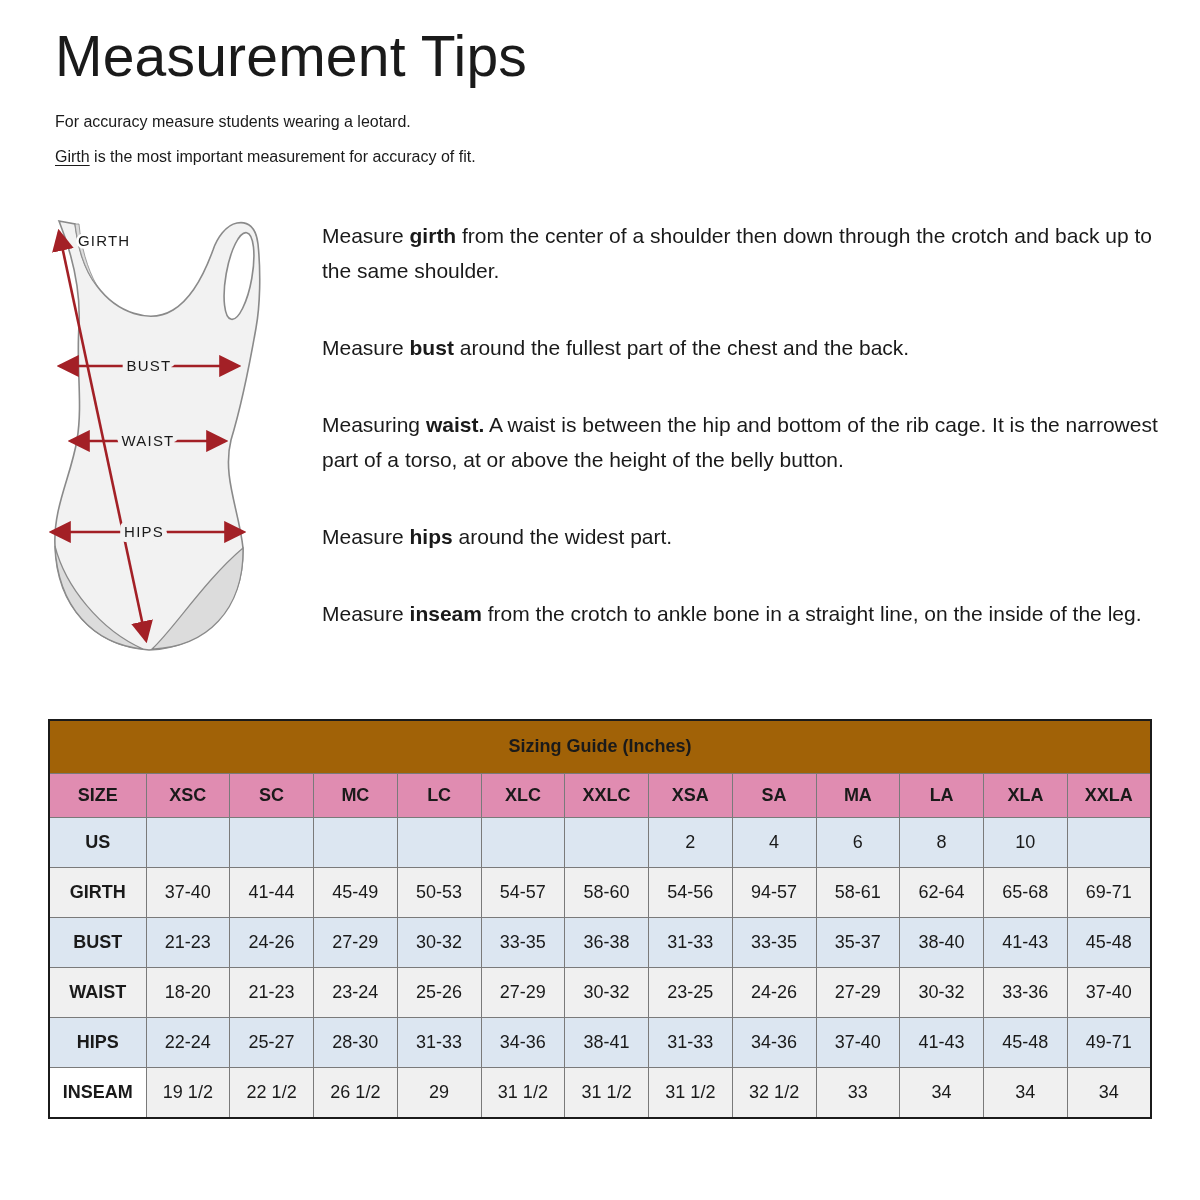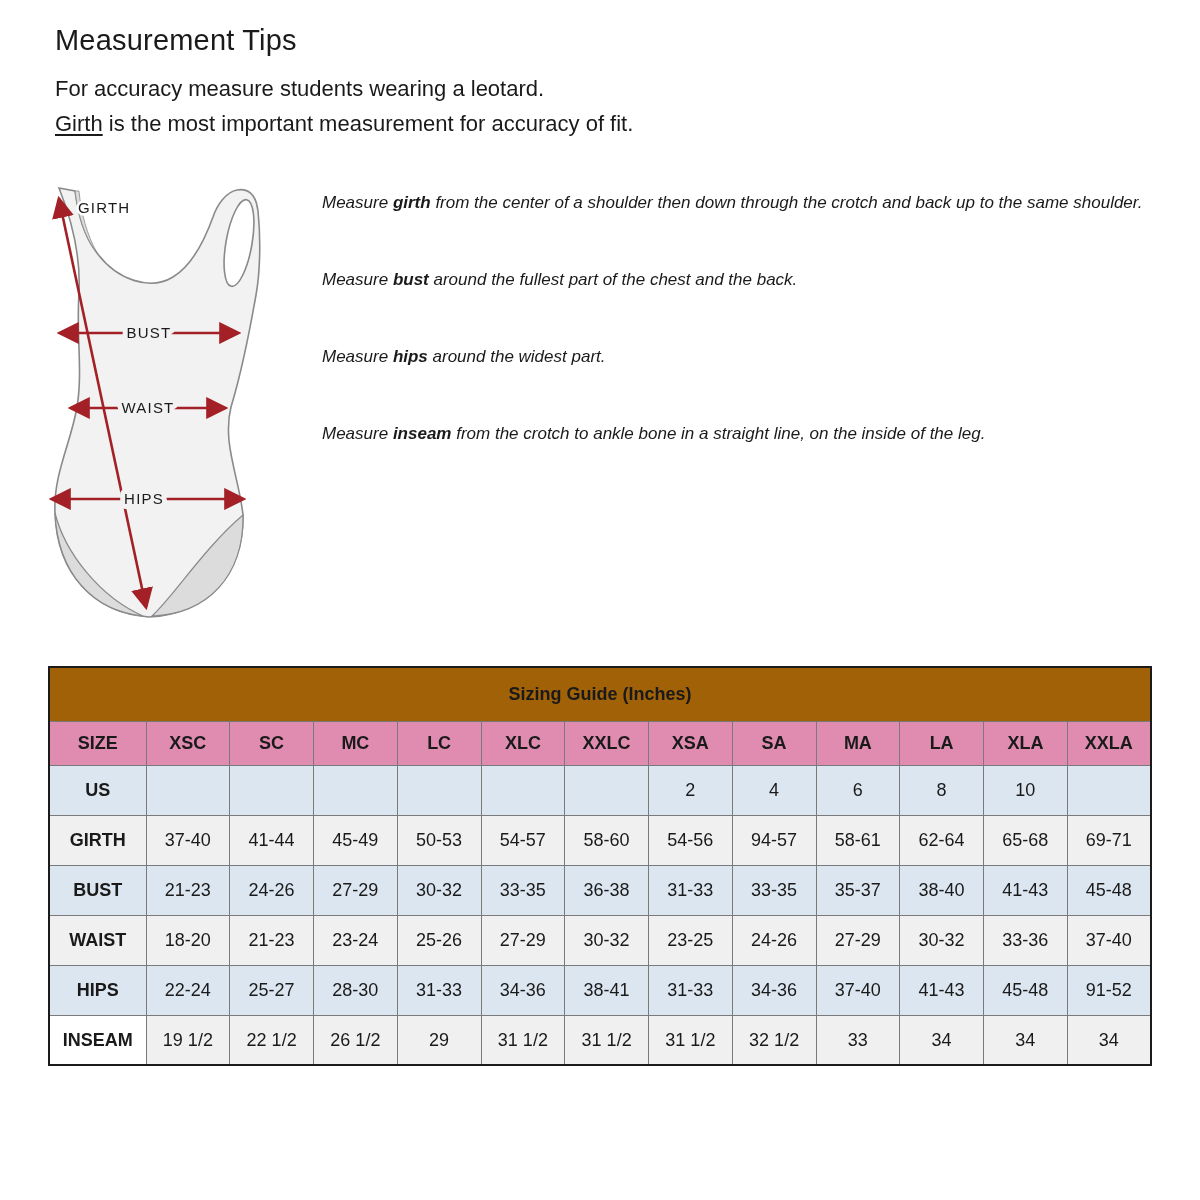--- a/index.html
+++ b/index.html
@@ -8,32 +8,32 @@
     width: 1200px; height: 1200px;
     font-family: "Liberation Sans", sans-serif;
     color: #1a1a1a;
     overflow: hidden;
   }
   .page { width: 1200px; height: 1200px; position: relative; padding-top: 24px; }
 
   
   h1.title {
     margin-left: 55px;
-    font-size: 29px; font-weight: 400; line-height: 1.15;
+    font-size: 57px; font-weight: 400; line-height: 1.15;
     letter-spacing: 0.2px;
   }
-  .intro { margin: 14px 0 16px 55px; font-size: 22px; line-height: 35px; }
+  .intro { margin: 14px 0 16px 55px; font-size: 16px; line-height: 35px; }
   .intro p { margin: 0; }
   .uline { text-decoration: underline; text-underline-offset: 3px; }
 
   
   .content { display: flex; margin-top: 44px; }
   .diagram { margin-left: 45px; width: 220px; height: 435px; flex: 0 0 auto; }
   .tips { margin-left: 57px; width: 845px; }
-  .tip { font-size: 17px; line-height: 35px; margin: 0 0 42px 0; font-style: italic; }
+  .tip { font-size: 21px; line-height: 35px; margin: 0 0 42px 0; }
   .tip b { font-weight: 700; }
 
   
   table.sizing {
     margin: 46px 0 0 48px;
     width: 1104px;
     border-collapse: collapse;
     table-layout: fixed;
     border: 2px solid #1b1b1b;
   }
@@ -116,20 +116,21 @@
         <text class="mlabel on-white" x="33" y="28">GIRTH</text>
         <text class="mlabel" x="104" y="153" text-anchor="middle">BUST</text>
         <text class="mlabel" x="103" y="228" text-anchor="middle">WAIST</text>
         <text class="mlabel" x="99" y="319" text-anchor="middle">HIPS</text>
       </svg>
     </div>
 
     <div class="tips">
         <p class="tip"><span>Measure </span><b>girth</b><span> from the center of a shoulder then down through the crotch and back up to the same shoulder.</span></p>
         <p class="tip"><span>Measure </span><b>bust</b><span> around the fullest part of the chest and the back.</span></p>
+        <p class="tip"><span>Measuring </span><b>waist.</b><span> A waist is between the hip and bottom of the rib cage. It is the narrowest part of a torso, at or above the height of the belly button.</span></p>
         <p class="tip"><span>Measure </span><b>hips</b><span> around the widest part.</span></p>
         <p class="tip"><span>Measure </span><b>inseam</b><span> from the crotch to ankle bone in a straight line, on the inside of the leg.</span></p>
       </div>
   </div>
 
   <table class="sizing">
     <colgroup id="table-cols">
         <col class="c-label">
         <col>
         <col>
@@ -229,21 +230,21 @@
           <td class="bg-blue">25-27</td>
           <td class="bg-blue">28-30</td>
           <td class="bg-blue">31-33</td>
           <td class="bg-blue">34-36</td>
           <td class="bg-blue">38-41</td>
           <td class="bg-blue t-adult">31-33</td>
           <td class="bg-blue">34-36</td>
           <td class="bg-blue">37-40</td>
           <td class="bg-blue">41-43</td>
           <td class="bg-blue">45-48</td>
-          <td class="bg-blue">91-52</td>
+          <td class="bg-blue">49-71</td>
         </tr>
         <tr class="r-data">
           <td class="t-label bg-white">INSEAM</td>
           <td class="bg-gray">19 1/2</td>
           <td class="bg-gray">22 1/2</td>
           <td class="bg-gray">26 1/2</td>
           <td class="bg-gray">29</td>
           <td class="bg-gray">31 1/2</td>
           <td class="bg-gray">31 1/2</td>
           <td class="bg-gray t-adult">31 1/2</td>

